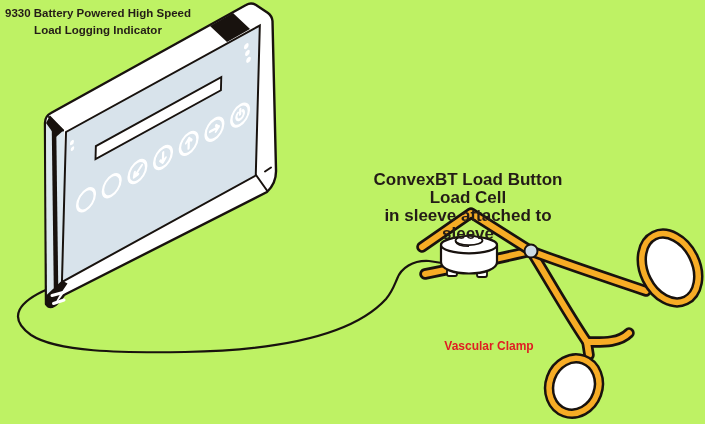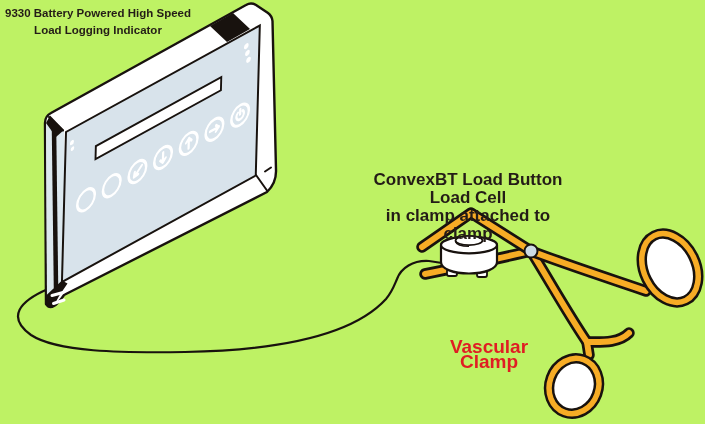--- a/index.html
+++ b/index.html
@@ -6,21 +6,21 @@
     --face:#d8e3eb; --edge:#dce8ee; --accent:#f7ac25; --pivot:#ccdbe4;
     --red:#e01d23; --ink:#18120e; --text:#241c17;
   }
   html,body{margin:0;padding:0;background:#fff;}
   .stage{position:relative;width:705px;height:424px;background:#bef264;overflow:hidden;
          font-family:"Liberation Sans",sans-serif;}
   .stage svg{position:absolute;left:0;top:0;}
   .lbl{position:absolute;font-weight:bold;color:var(--text);text-align:center;line-height:17px;}
   .lbl-indicator{left:0;top:5px;width:196px;font-size:11.5px;}
   .lbl-loadcell{left:360px;top:171px;width:216px;font-size:17px;line-height:18px;}
-  .lbl-clamp{left:433px;top:339px;width:112px;font-size:19px;color:var(--red);line-height:15px;}
+  .lbl-clamp{left:433px;top:339px;width:112px;font-size:12px;color:var(--red);line-height:15px;}
 
   
   .cable{fill:none;stroke:var(--ink);stroke-width:2.2;stroke-linecap:round;}
   .ol{fill:none;stroke:var(--ink);stroke-width:11.5;stroke-linecap:round;stroke-linejoin:round;}
   .or{fill:none;stroke:var(--accent);stroke-width:6;stroke-linecap:round;stroke-linejoin:round;}
   .ring-o{fill:#fff;stroke:var(--ink);stroke-width:10.5;}
   .ring-i{fill:none;stroke:var(--accent);stroke-width:5.5;}
   .pivot{fill:var(--pivot);stroke:var(--ink);stroke-width:2;}
   .slab{fill:#fff;stroke:var(--ink);stroke-width:2.4;stroke-linejoin:round;}
   .edgefill{fill:var(--edge);}
@@ -134,17 +134,17 @@
     </g>
   </svg>
 
   <div class="lbl lbl-indicator">
     <div>9330 Battery Powered High Speed</div>
     <div>Load Logging Indicator</div>
   </div>
 
   <div class="lbl lbl-loadcell">
     <div>ConvexBT Load Button Load Cell</div>
-    <div>in clamp attached to clamp</div>
+    <div>in sleeve attached to sleeve</div>
   </div>
 
   <div class="lbl lbl-clamp">Vascular Clamp</div>
 </div>
 
 </body></html>

